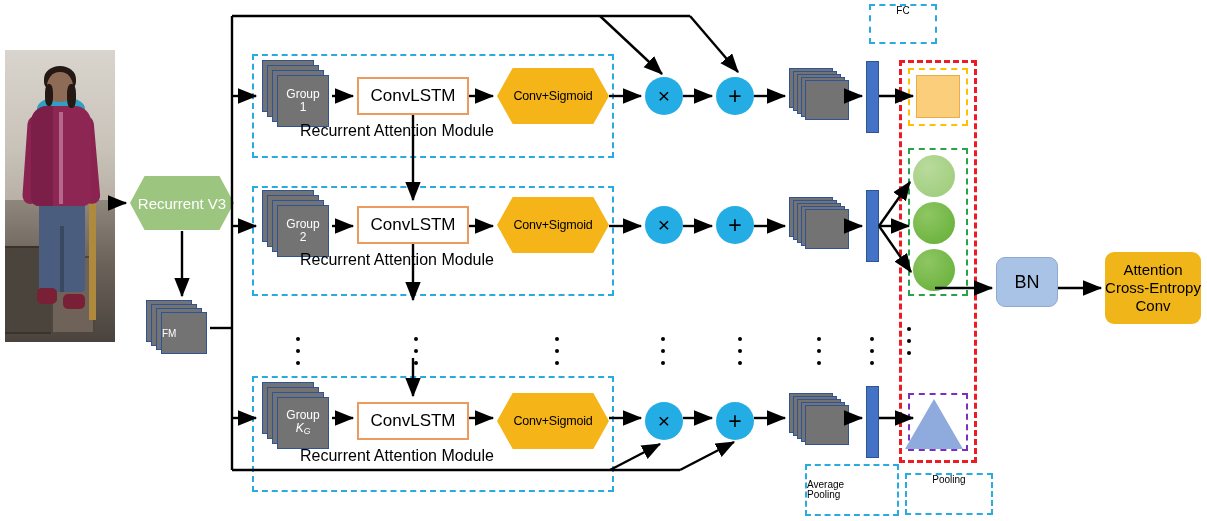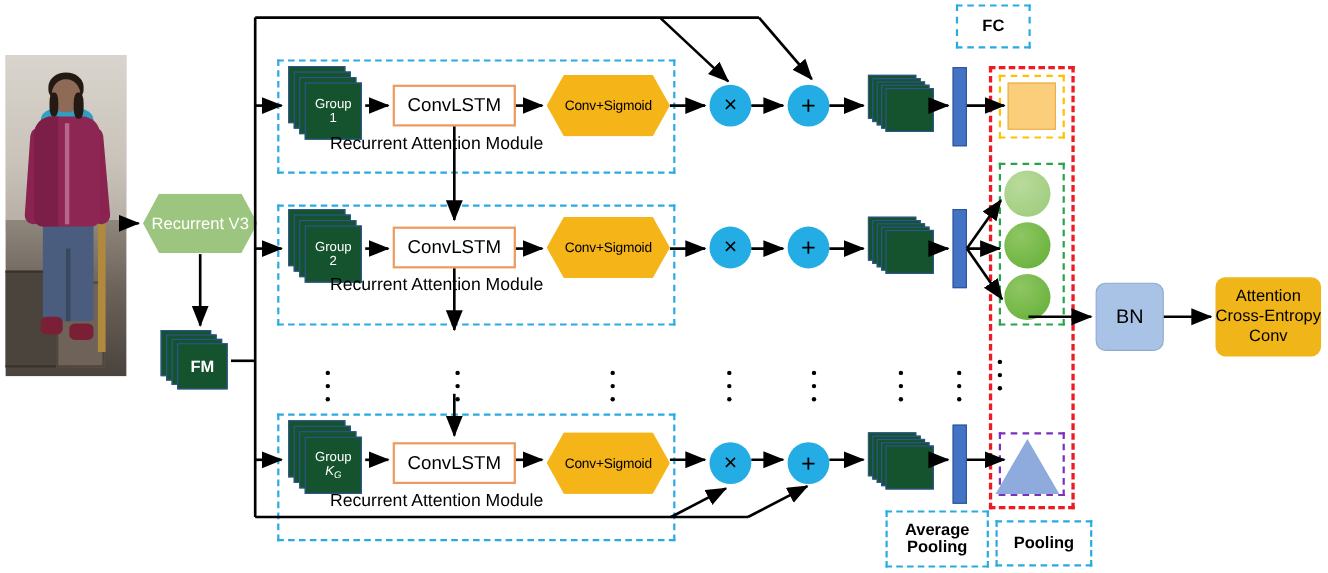--- a/index.html
+++ b/index.html
@@ -29,33 +29,33 @@
   .photo .shoeR{position:absolute;left:58px;top:244px;width:22px;height:15px;border-radius:5px;background:#7a2036;}
   .photo .handbar{position:absolute;left:84px;top:150px;width:7px;height:120px;background:#b08a3c;}
 
   
   .hex{display:flex;align-items:center;justify-content:center;text-align:center;
        clip-path:polygon(14% 0,86% 0,100% 50%,86% 100%,14% 100%,0 50%);}
   .hexg{background:#9CC57F;color:#ffffff;font-size:15px;}
   .hexy{background:#F5B417;color:#000000;font-size:12.5px;letter-spacing:-0.2px;}
 
   .stack{}
-  .stack .sq{position:absolute;background:#14532d;border:1px solid #2E5496;}
+  .stack .sq{position:absolute;background:#737373;border:1px solid #2E5496;}
 
   .convbox{background:#ffffff;border:2px solid #ED9A5E;display:flex;align-items:center;justify-content:center;
            font-size:17px;color:#000;}
 
   .circ{border-radius:50%;background:#24ADE4;display:flex;align-items:center;justify-content:center;
         color:#000;font-weight:400;}
 
   .vbar{background:#4472C4;border:1px solid #2E5496;}
 
   .dashbox{border:2px dashed #29ABE2;background:transparent;}
-  .dashlabel{border:2px dashed #29ABE2;display:flex;align-items:center;justify-content:center;
-             text-align:center;font-size:15px;color:#000;line-height:1.05;font-weight:bold;}
+  .dashlabel{border:2px dashed #29ABE2;display:flex;align-items:flex-start;justify-content:center;
+             text-align:center;font-size:10px;color:#000;line-height:1.05;}
 
   .ddred{border:3px dashed #ED1C24;}
   .ddyellow{border:2.5px dashed #FFC000;}
   .ddgreen{border:2.5px dashed #27A349;}
   .ddpurple{border:2.5px dashed #7B2FBE;}
 
   .ysq{background:#FBCE7C;border:1px solid #E8AE4A;}
   .gcirc{border-radius:50%;}
   .g1{background:radial-gradient(circle at 35% 30%,#b9da9c,#9BCB77);}
   .g2{background:radial-gradient(circle at 35% 30%,#8fc663,#62AE35);}
@@ -96,21 +96,21 @@
   </div>
 
   <div class="abs hex hexg" style="left:130px;top:176px;width:104px;height:54px;">
     <span>Recurrent V3</span>
   </div>
 
   <div class="abs stack" style="left:146px;top:300px;width:64px;height:56px;">
     <div class="sq" style="left:0px;top:0px;width:44px;height:40px;"></div>
     <div class="sq" style="left:5px;top:4px;width:44px;height:40px;"></div>
     <div class="sq" style="left:10px;top:8px;width:44px;height:40px;"></div>
-    <div class="sq" style="left:15px;top:12px;width:44px;height:40px;display:flex;align-items:center;justify-content:center;color:#fff;font-size:15px;font-weight:bold;">
+    <div class="sq" style="left:15px;top:12px;width:44px;height:40px;display:flex;align-items:center;justify-content:flex-start;color:#fff;font-size:10px;">
       <span>FM</span>
     </div>
   </div>
 
   <div class="abs dashbox" style="left:252px;top:54px;width:362px;height:104px;"></div>
 
   <div class="abs stack" style="left:262px;top:60px;width:72px;height:70px;">
     <div class="sq" style="left:0px;top:0px;width:50px;height:50px;"></div>
     <div class="sq" style="left:5px;top:5px;width:50px;height:50px;"></div>
     <div class="sq" style="left:10px;top:10px;width:50px;height:50px;"></div>
@@ -278,21 +278,21 @@
   <div class="abs ysq" style="left:916px;top:75px;width:44px;height:43px;"></div>
 
   <div class="abs ddgreen" style="left:908px;top:148px;width:60px;height:148px;"></div>
   <div class="abs gcirc g1" style="left:913px;top:155px;width:42px;height:42px;"></div>
   <div class="abs gcirc g2" style="left:913px;top:202px;width:42px;height:42px;"></div>
   <div class="abs gcirc g3" style="left:913px;top:249px;width:42px;height:42px;"></div>
 
   <div class="abs ddpurple" style="left:908px;top:393px;width:60px;height:58px;"></div>
   <div class="abs tri" style="left:905px;top:399px;"></div>
 
-  <div class="abs bn" style="left:996px;top:257px;width:62px;height:62px;">
+  <div class="abs bn" style="left:996px;top:257px;width:62px;height:50px;">
     <span>BN</span>
   </div>
 
   <div class="abs loss" style="left:1105px;top:252px;width:96px;height:72px;flex-direction:column;">
     <span>Attention</span>
     <span>Cross-Entropy</span>
     <span>Conv</span>
   </div>
 
   <div class="abs dashlabel" style="left:869px;top:4px;width:68px;height:40px;">

